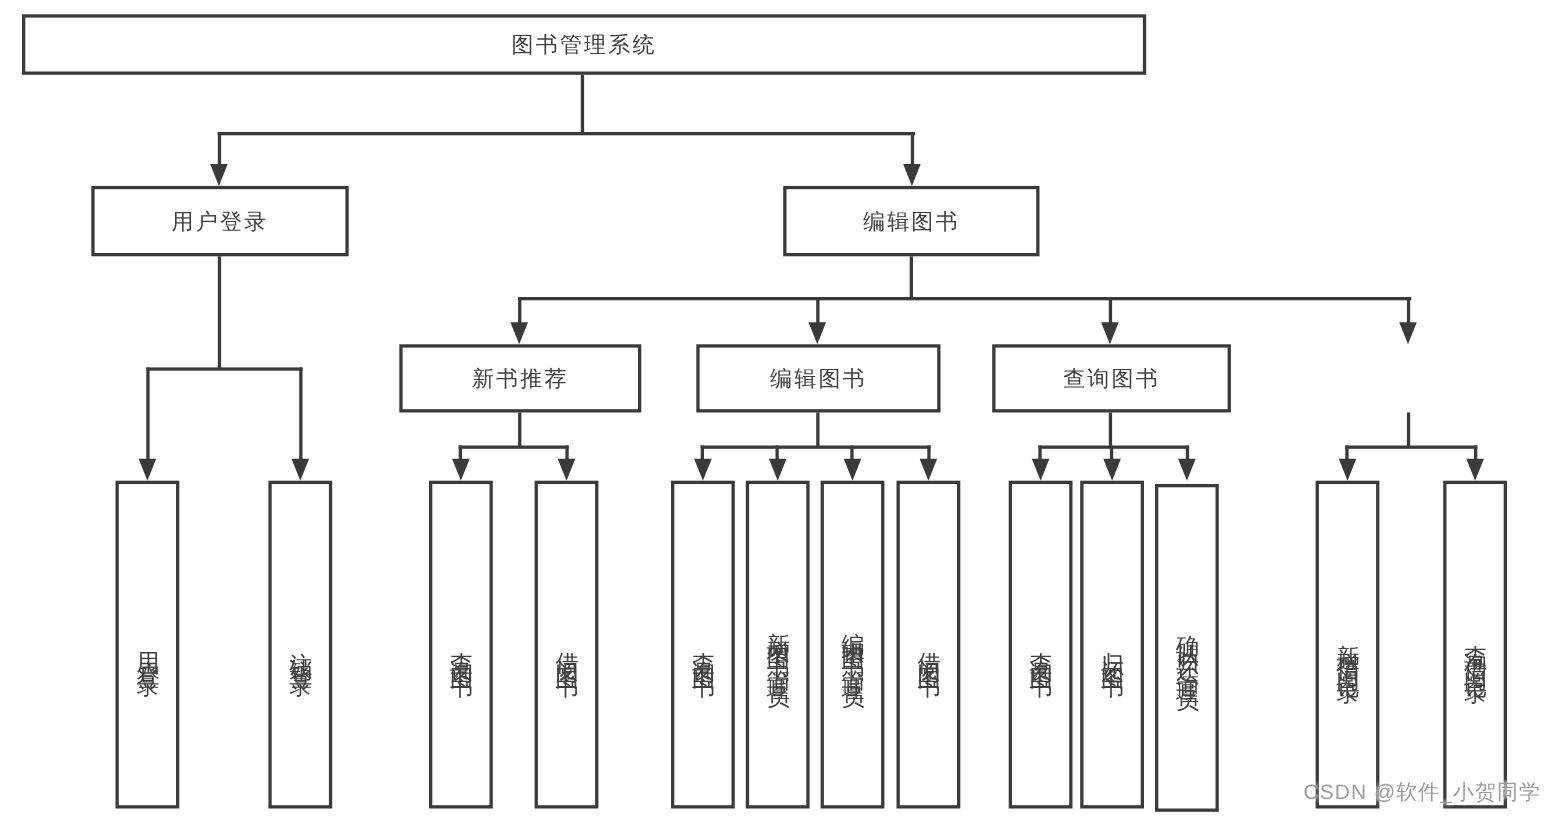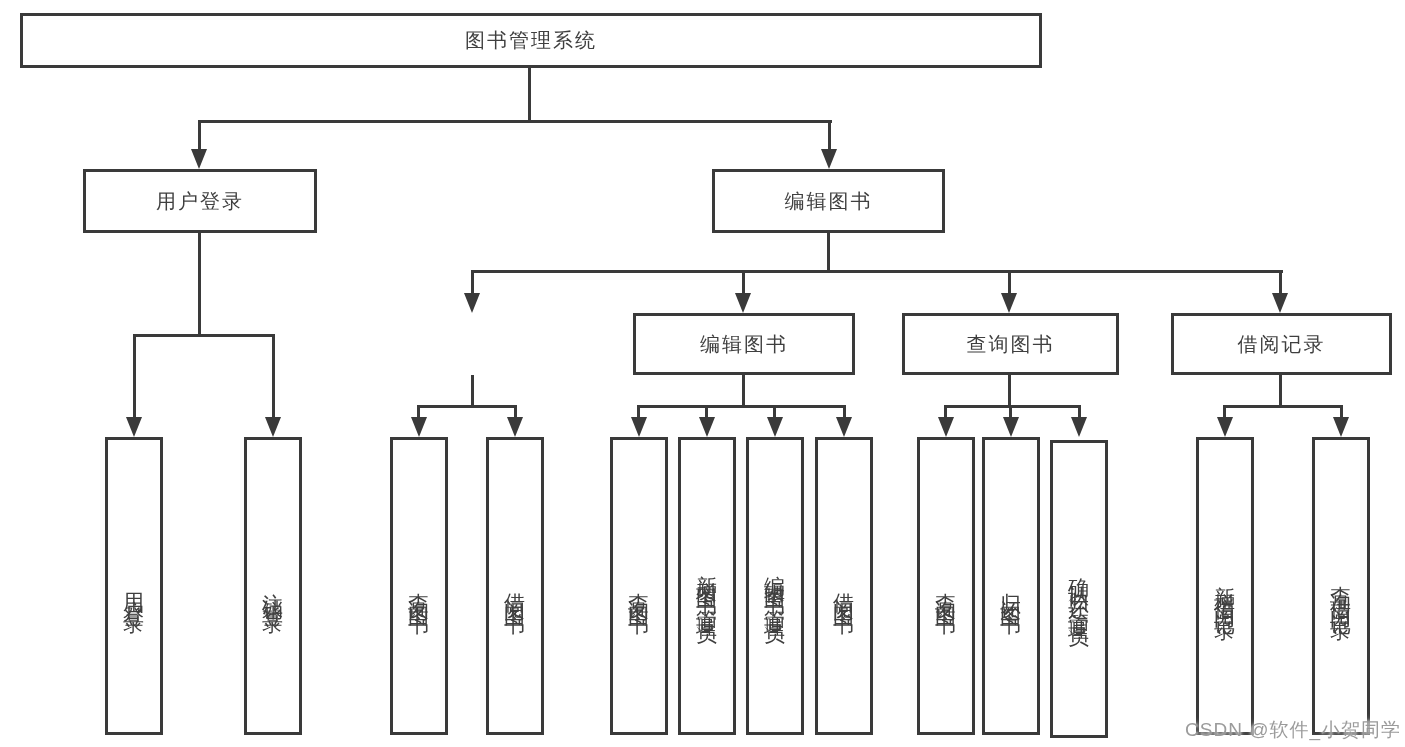--- a/index.html
+++ b/index.html
@@ -43,21 +43,21 @@
     position: absolute;
     width: 0;
     height: 0;
     border-left: 8px solid transparent;
     border-right: 8px solid transparent;
     border-top: 20px solid #3a3a3a;
   }
   .watermark {
     position: absolute;
     right: 4px;
-    bottom: 4px;
+    bottom: 14px;
     font-size: 19px;
     color: rgba(150,150,150,0.95);
     text-shadow: 0 0 3px #ffffff, 0 0 6px #ffffff;
     letter-spacing: 1px;
     white-space: nowrap;
     margin-left: 48px;
   }
 </style>
 </head>
 <body>
@@ -87,23 +87,23 @@
   <div class="ln" style="left:471px; top:270px; width:812px; height:3px;"></div>
   <div class="ln" style="left:471px; top:270px; width:3px; height:28px;"></div>
   <div class="arrow" style="left:464px; top:293px;"></div>
   <div class="ln" style="left:742px; top:270px; width:3px; height:28px;"></div>
   <div class="arrow" style="left:735px; top:293px;"></div>
   <div class="ln" style="left:1008px; top:270px; width:3px; height:28px;"></div>
   <div class="arrow" style="left:1001px; top:293px;"></div>
   <div class="ln" style="left:1279px; top:270px; width:3px; height:28px;"></div>
   <div class="arrow" style="left:1272px; top:293px;"></div>
 
+  <div class="box h-box" style="left:363px; top:313px; width:220px; height:62px;">新书推荐</div>
   <div class="box h-box" style="left:633px; top:313px; width:222px; height:62px;">编辑图书</div>
   <div class="box h-box" style="left:902px; top:313px; width:217px; height:62px;">查询图书</div>
-  <div class="box h-box" style="left:1171px; top:313px; width:221px; height:62px;">借阅记录</div>
 
   <div class="ln" style="left:471px; top:375px; width:3px; height:32px;"></div>
   <div class="ln" style="left:417px; top:405px; width:100px; height:3px;"></div>
   <div class="ln" style="left:417px; top:405px; width:3px; height:16px;"></div>
   <div class="arrow" style="left:411px; top:417px;"></div>
   <div class="ln" style="left:514px; top:405px; width:3px; height:16px;"></div>
   <div class="arrow" style="left:507px; top:417px;"></div>
 
   <div class="ln" style="left:742px; top:375px; width:3px; height:32px;"></div>
   <div class="ln" style="left:637px; top:405px; width:209px; height:3px;"></div>

